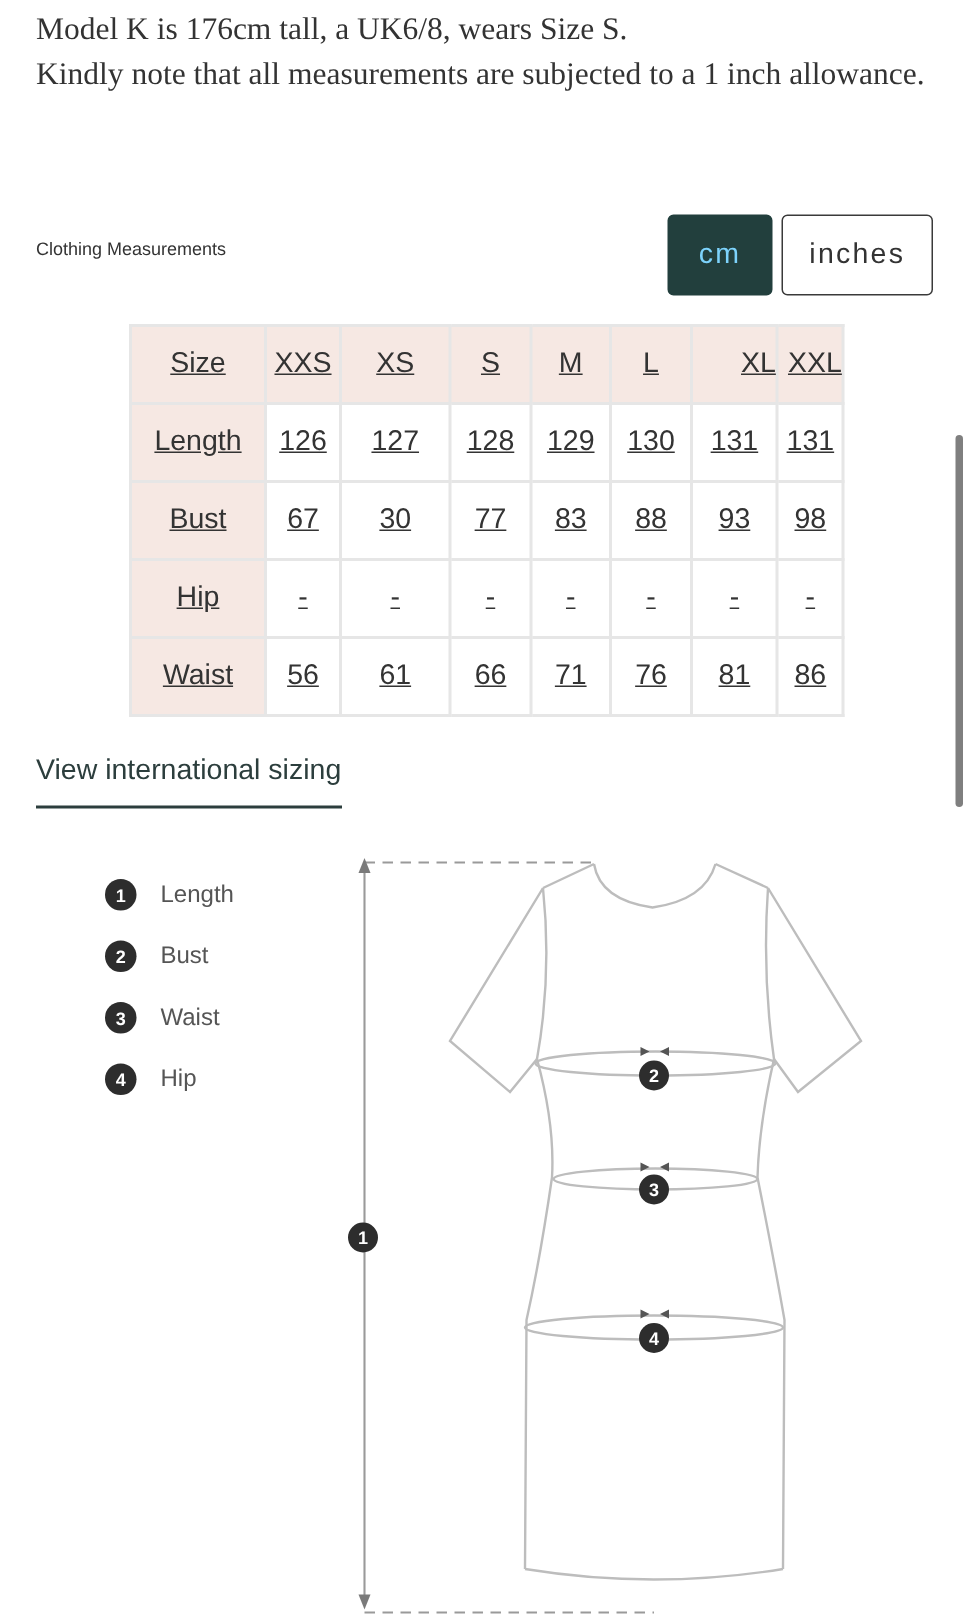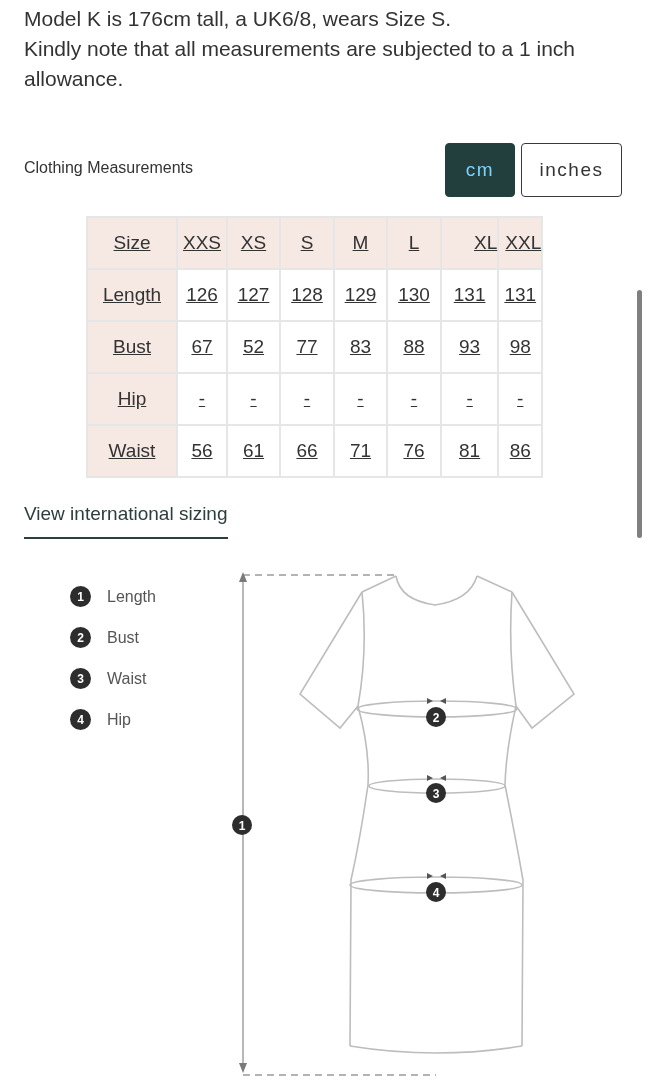--- a/index.html
+++ b/index.html
@@ -1,34 +1,34 @@
 <!DOCTYPE html>
 <html><head>
 <meta charset="utf-8">
 <style>
   * { box-sizing: border-box; margin: 0; padding: 0; }
   html, body { width: 648px; height: 1080px; background: #ffffff; overflow: hidden; }
   body { font-family: "Liberation Sans", "DejaVu Sans", sans-serif; color: #2f2f2f; position: relative; }
 
   .intro { position: absolute; left: 24px; top: 4px; width: 600px; font-size: 21px; line-height: 30px; color: #333; }
-  .intro p { margin: 0; }
+  .intro p { margin: 0; font-family: Liberation Serif, serif; }
 
   .measure-header { position: absolute; left: 24px; top: 143px; width: 598px; height: 54px; }
-  .measure-title { position: absolute; left: 0; top: 16px; font-size: 16px; color: #333; }
+  .measure-title { position: absolute; left: 0; top: 16px; font-size: 12px; color: #333; }
   .unit-toggle { position: absolute; right: 0; top: 0; display: flex; gap: 6px; }
   .unit-btn { height: 54px; font-size: 19px; letter-spacing: 1.5px; display: flex; align-items: center; justify-content: center; border-radius: 4px; cursor: pointer; font-family: "Liberation Sans", sans-serif; }
   .unit-btn.active { width: 70px; background: #223f3d; color: #7dd3fc; border: 1px solid #223f3d; }
   .unit-btn.inactive { width: 101px; background: #ffffff; color: #333; border: 1.5px solid #3a3a3a; }
 
   .size-table { position: absolute; left: 86px; top: 216px; border-collapse: collapse; font-size: 19px; color: #333; }
   .size-table td { border: 2px solid #e6e6e6; text-align: center; height: 52px; padding: 0; text-decoration: underline; }
   .size-table td.hdr { background: #f6e8e3; }
   .size-table td.rowlabel { background: #f6e8e3; width: 90px; }
   .size-table td.c0 { width: 50px; }
-  .size-table td.c1 { width: 53px; }
+  .size-table td.c1 { width: 73px; }
   .size-table td.c2 { width: 54px; }
   .size-table td.c3 { width: 53px; }
   .size-table td.c4 { width: 54px; }
   .size-table td.c5 { width: 51px; padding-left: 32px; }
   .size-table td.c6 { width: 44px; text-align: right; }
 
   .intl-link { position: absolute; left: 24px; top: 503px; font-size: 19px; color: #2c3e3d; text-decoration: none; border-bottom: 2px solid #2c3e3d; padding-bottom: 12px; cursor: pointer; }
 
   .legend { position: absolute; left: 70px; top: 576px; }
   .legend-item { display: flex; align-items: center; height: 41px; }
@@ -73,21 +73,21 @@
     <td>127</td>
     <td>128</td>
     <td>129</td>
     <td>130</td>
     <td>131</td>
     <td>131</td>
   </tr>
   <tr>
     <td class="rowlabel">Bust</td>
     <td>67</td>
-    <td>52</td>
+    <td>30</td>
     <td>77</td>
     <td>83</td>
     <td>88</td>
     <td>93</td>
     <td>98</td>
   </tr>
   <tr>
     <td class="rowlabel">Hip</td>
     <td>-</td>
     <td>-</td>

